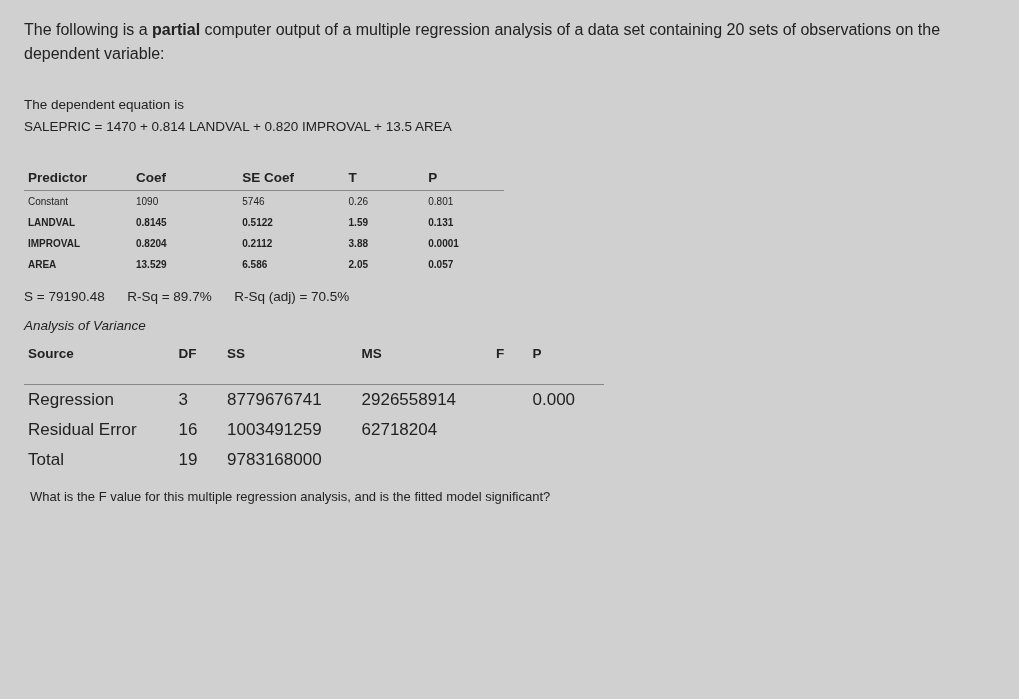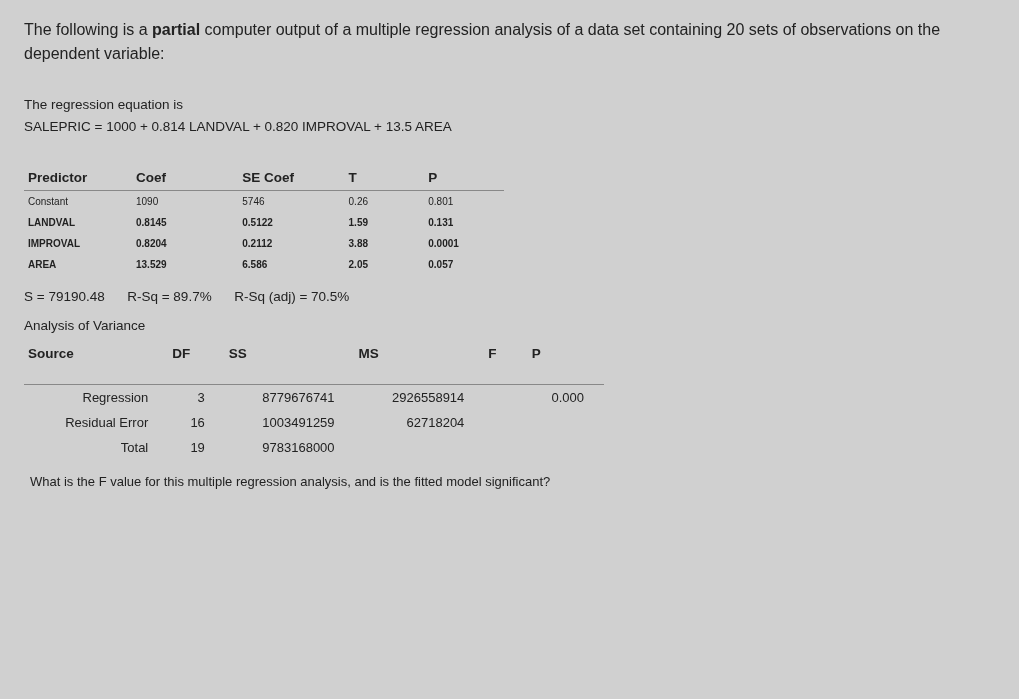--- a/index.html
+++ b/index.html
@@ -58,52 +58,53 @@
     .col-p { min-width: 60px; }
 
     .stats-line {
       font-size: 13.5px;
       margin-bottom: 14px;
     }
     .anova-title {
       font-size: 13.5px;
       margin-bottom: 8px;
       font-weight: normal;
+      font-style: italic;
     }
     .anova-table {
       width: 580px;
     }
     .anova-table th {
       font-weight: bold;
       text-align: left;
       padding: 5px 20px 23px 4px;
       border-bottom: 1px solid #888;
       font-size: 13.5px;
     }
     .anova-table td {
       padding: 5px 20px 5px 4px;
-      font-size: 13px;
-      text-align: right;
+      font-size: 17px;
+      text-align: left;
     }
     .footer-question {
       font-size: 13px;
       margin-top: 10px;
       margin-left: 6px;
     }
   </style>
 </head>
 <body>
 
 <p class="intro-text">
   <span>The following is a </span><strong>partial</strong><span> computer output of a multiple regression analysis of a data set containing 20 sets of observations on the dependent variable:</span>
 </p>
 
 <div class="regression-eq">
-  <div>The regression equation is</div>
-  <div class="eq-line">SALEPRIC = 1000 + 0.814 LANDVAL + 0.820 IMPROVAL + 13.5 AREA</div>
+  <div>The dependent equation is</div>
+  <div class="eq-line">SALEPRIC = 1470 + 0.814 LANDVAL + 0.820 IMPROVAL + 13.5 AREA</div>
 </div>
 
 <table class="predictor-table">
   <thead>
     <tr>
       <th>Predictor</th>
       <th class="col-coef">Coef</th>
       <th class="col-se">SE Coef</th>
       <th class="col-t">T</th>
       <th class="col-p">P</th>

